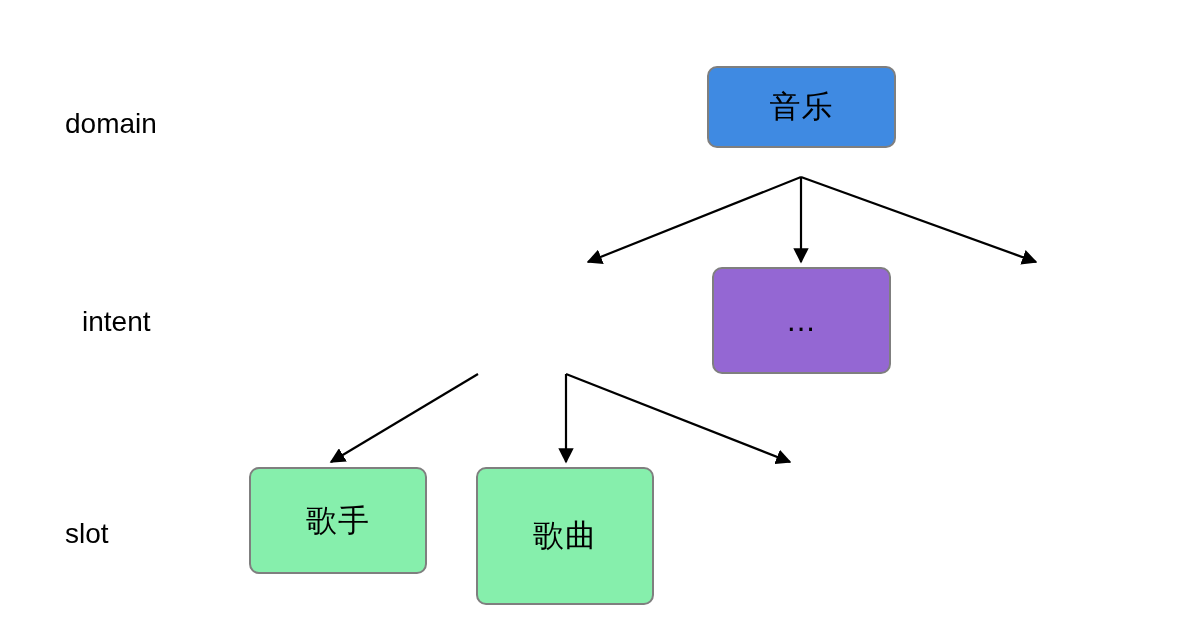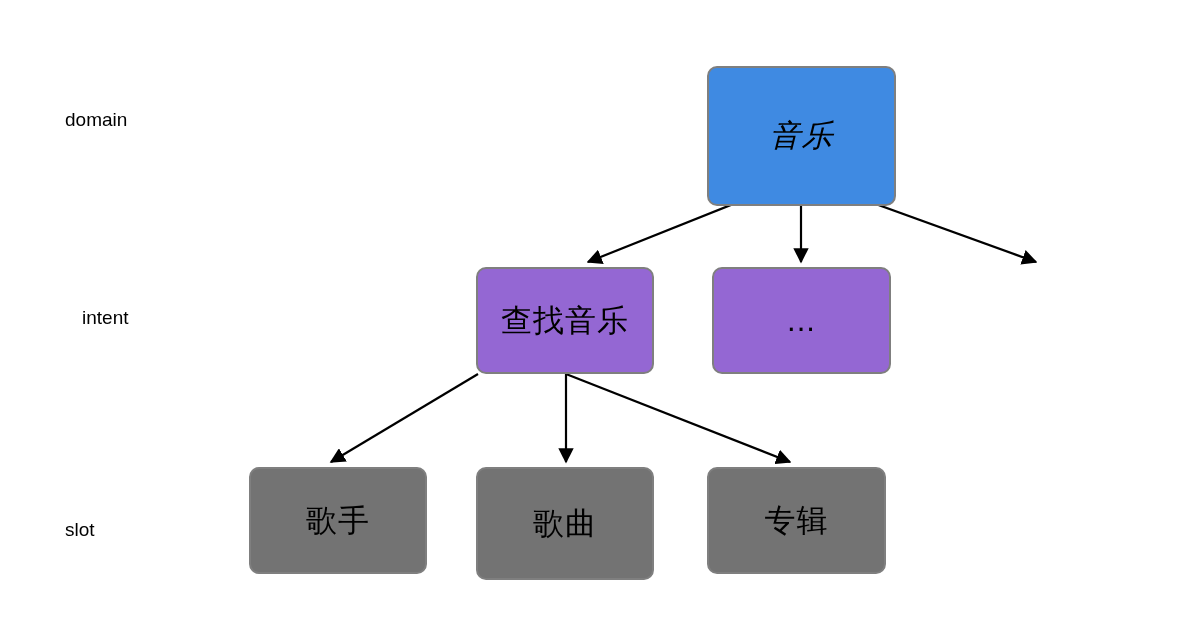--- a/index.html
+++ b/index.html
@@ -14,21 +14,21 @@
     position: relative;
     width: 1188px;
     height: 618px;
     background: #ffffff;
     overflow: hidden;
   }
   
   .row-label {
     position: absolute;
     font-family: "Liberation Sans", "DejaVu Sans", sans-serif;
-    font-size: 19px;
+    font-size: 28px;
     color: #000000;
     line-height: 1;
     white-space: nowrap;
   }
   #label-domain { left: 65px; top: 110px; }
   #label-intent { left: 82px; top: 308px; }
   #label-slot   { left: 65px; top: 508px; margin-top: 12px; }
 
   
   .node {
@@ -40,33 +40,33 @@
     align-items: center;
     justify-content: center;
     font-family: "Liberation Sans", "DejaVu Sans", sans-serif;
     font-size: 31px;
     color: #000000;
     letter-spacing: 1px;
     user-select: none;
   }
   .node.domain { background: #3f8ae2; }
   .node.intent { background: #9467d3; }
-  .node.slot   { background: #737373; }
+  .node.slot   { background: #86efac; }
 
   
-  #node-domain-music { left: 707px; top: 66px;  width: 189px; height: 140px; font-style: italic; }
+  #node-domain-music { left: 707px; top: 66px;  width: 189px; height: 82px; }
 
   
   #node-intent-find-music   { left: 476px; top: 267px; width: 178px; height: 107px; }
   #node-intent-ellipsis     { left: 712px; top: 267px; width: 179px; height: 107px; }
   #node-intent-random-play  { left: 950px; top: 267px; width: 178px; height: 107px; }
 
   
   #node-slot-singer { left: 249px; top: 467px; width: 178px; height: 107px; }
-  #node-slot-song   { left: 476px; top: 467px; width: 178px; height: 113px; }
+  #node-slot-song   { left: 476px; top: 467px; width: 178px; height: 138px; }
   #node-slot-album  { left: 707px; top: 467px; width: 179px; height: 107px; }
 
   
   #edges {
     position: absolute;
     left: 0;
     top: 0;
     width: 1188px;
     height: 618px;
     pointer-events: none;
@@ -92,20 +92,18 @@
     <line x1="566" y1="374" x2="566" y2="462" stroke="#000000" stroke-width="2.2" marker-end="url(#arrowhead)"></line>
     <line x1="566" y1="374" x2="790" y2="462" stroke="#000000" stroke-width="2.2" marker-end="url(#arrowhead)"></line>
   </svg>
 
   <div class="row-label" id="label-domain">domain</div>
   <div class="row-label" id="label-intent">intent</div>
   <div class="row-label" id="label-slot">slot</div>
 
   <div class="node domain" id="node-domain-music">音乐</div>
 
-  <div class="node intent" id="node-intent-find-music">查找音乐</div>
   <div class="node intent" id="node-intent-ellipsis">...</div>
 
   <div class="node slot" id="node-slot-singer">歌手</div>
   <div class="node slot" id="node-slot-song">歌曲</div>
-  <div class="node slot" id="node-slot-album">专辑</div>
 
 </div>
 
 </body></html>

